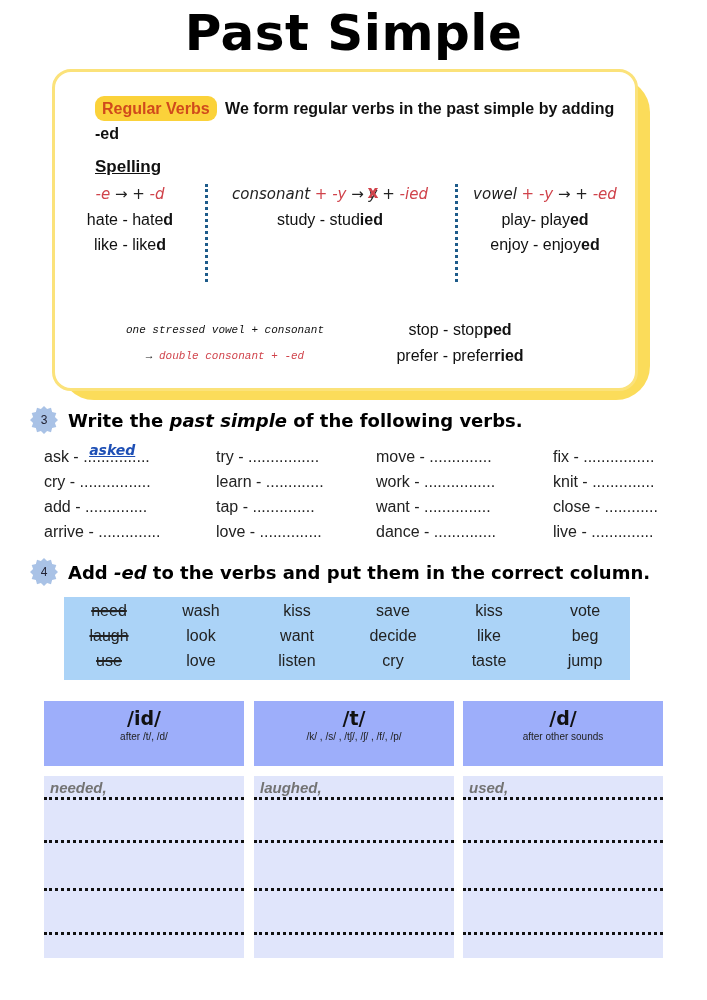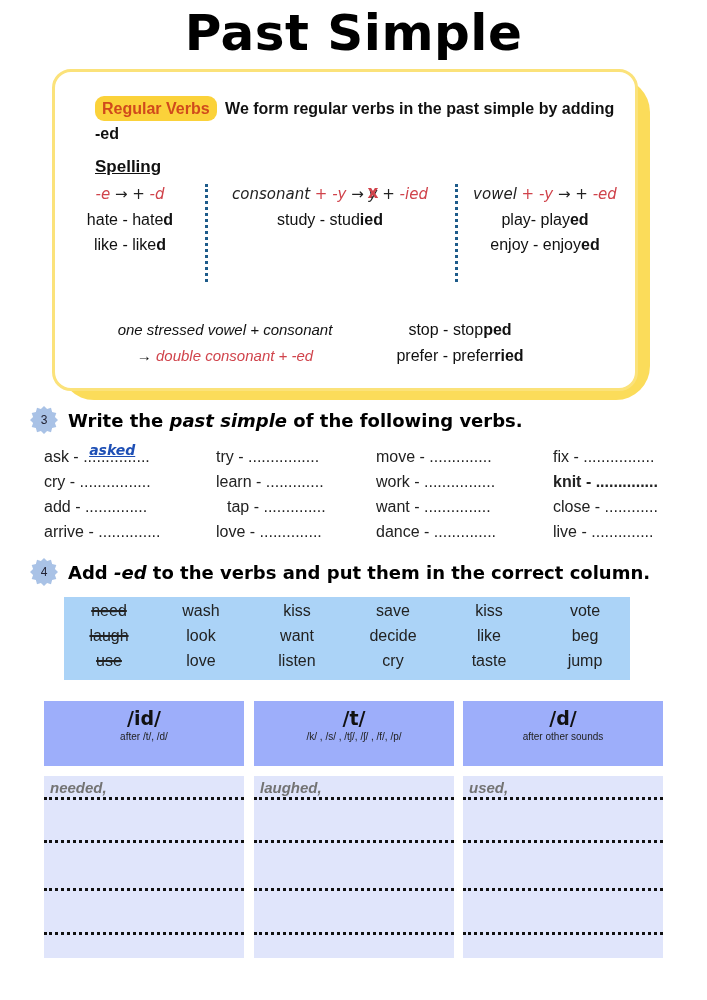--- a/index.html
+++ b/index.html
@@ -36,21 +36,21 @@
   .col1 { left: 0; width: 150px; }
   .col2 { left: 150px; width: 250px; }
   .col3 { left: 400px; width: 180px; }
   .vdots {
     position: absolute; top: 2px; width: 0; height: 98px;
     border-left: 3px dotted #1d5b8a;
   }
   .xmark { position: relative; display: inline-block; }
   .xmark .xover { position: absolute; left: -1px; top: -2px; color: #d0434b; font-style: normal; font-weight: 700; font-size: 17px; }
 
-  .double-rule { position: absolute; left: 40px; top: 245px; width: 260px; text-align: center; font-family: Liberation Sans, sans-serif; font-style: italic; font-size: 15px; line-height: 26px; }
+  .double-rule { position: absolute; left: 40px; top: 245px; width: 260px; text-align: center; font-family: Liberation Mono, monospace; font-style: italic; font-size: 11px; line-height: 26px; }
   .double-ex { position: absolute; left: 320px; top: 245px; width: 170px; text-align: center; font-size: 16px; line-height: 26px; }
 
   
   .ex-head { position: absolute; left: 30px; display: flex; align-items: center; }
   .star-badge {
     width: 28px; height: 28px; display: flex; align-items: center; justify-content: center;
     font-size: 12px; color: #223;
     background: #a9c2e6;
     clip-path: polygon(50% 0%,61% 11%,75% 6%,79% 21%,94% 25%,89% 39%,100% 50%,89% 61%,94% 75%,79% 79%,75% 94%,61% 89%,50% 100%,39% 89%,25% 94%,21% 79%,6% 75%,11% 61%,0% 50%,11% 39%,6% 25%,21% 21%,25% 6%,39% 11%);
   }
@@ -145,25 +145,25 @@
     <div class="verb-row">
       <div class="verb-cell" style="left: 0px;"><span>ask - </span><span class="answer-slot"><span>...............</span><span class="handwritten">asked</span></span></div>
       <div class="verb-cell" style="left: 172px;"><span>try - </span><span class="answer-slot"><span>................</span></span></div>
       <div class="verb-cell" style="left: 332px;"><span>move - </span><span class="answer-slot"><span>..............</span></span></div>
       <div class="verb-cell" style="left: 509px;"><span>fix - </span><span class="answer-slot"><span>................</span></span></div>
     </div>
     <div class="verb-row">
       <div class="verb-cell" style="left: 0px;"><span>cry - </span><span class="answer-slot"><span>................</span></span></div>
       <div class="verb-cell" style="left: 172px;"><span>learn - </span><span class="answer-slot"><span>.............</span></span></div>
       <div class="verb-cell" style="left: 332px;"><span>work - </span><span class="answer-slot"><span>................</span></span></div>
-      <div class="verb-cell" style="left: 509px; font-weight: bold;"><span>knit - </span><span class="answer-slot"><span>..............</span></span></div>
+      <div class="verb-cell" style="left: 509px;"><span>knit - </span><span class="answer-slot"><span>..............</span></span></div>
     </div>
     <div class="verb-row">
       <div class="verb-cell" style="left: 0px;"><span>add - </span><span class="answer-slot"><span>..............</span></span></div>
-      <div class="verb-cell" style="left: 183px;"><span>tap - </span><span class="answer-slot"><span>..............</span></span></div>
+      <div class="verb-cell" style="left: 172px;"><span>tap - </span><span class="answer-slot"><span>..............</span></span></div>
       <div class="verb-cell" style="left: 332px;"><span>want - </span><span class="answer-slot"><span>...............</span></span></div>
       <div class="verb-cell" style="left: 509px;"><span>close - </span><span class="answer-slot"><span>............</span></span></div>
     </div>
     <div class="verb-row">
       <div class="verb-cell" style="left: 0px;"><span>arrive - </span><span class="answer-slot"><span>..............</span></span></div>
       <div class="verb-cell" style="left: 172px;"><span>love - </span><span class="answer-slot"><span>..............</span></span></div>
       <div class="verb-cell" style="left: 332px;"><span>dance - </span><span class="answer-slot"><span>..............</span></span></div>
       <div class="verb-cell" style="left: 509px;"><span>live - </span><span class="answer-slot"><span>..............</span></span></div>
     </div>
   </div>

